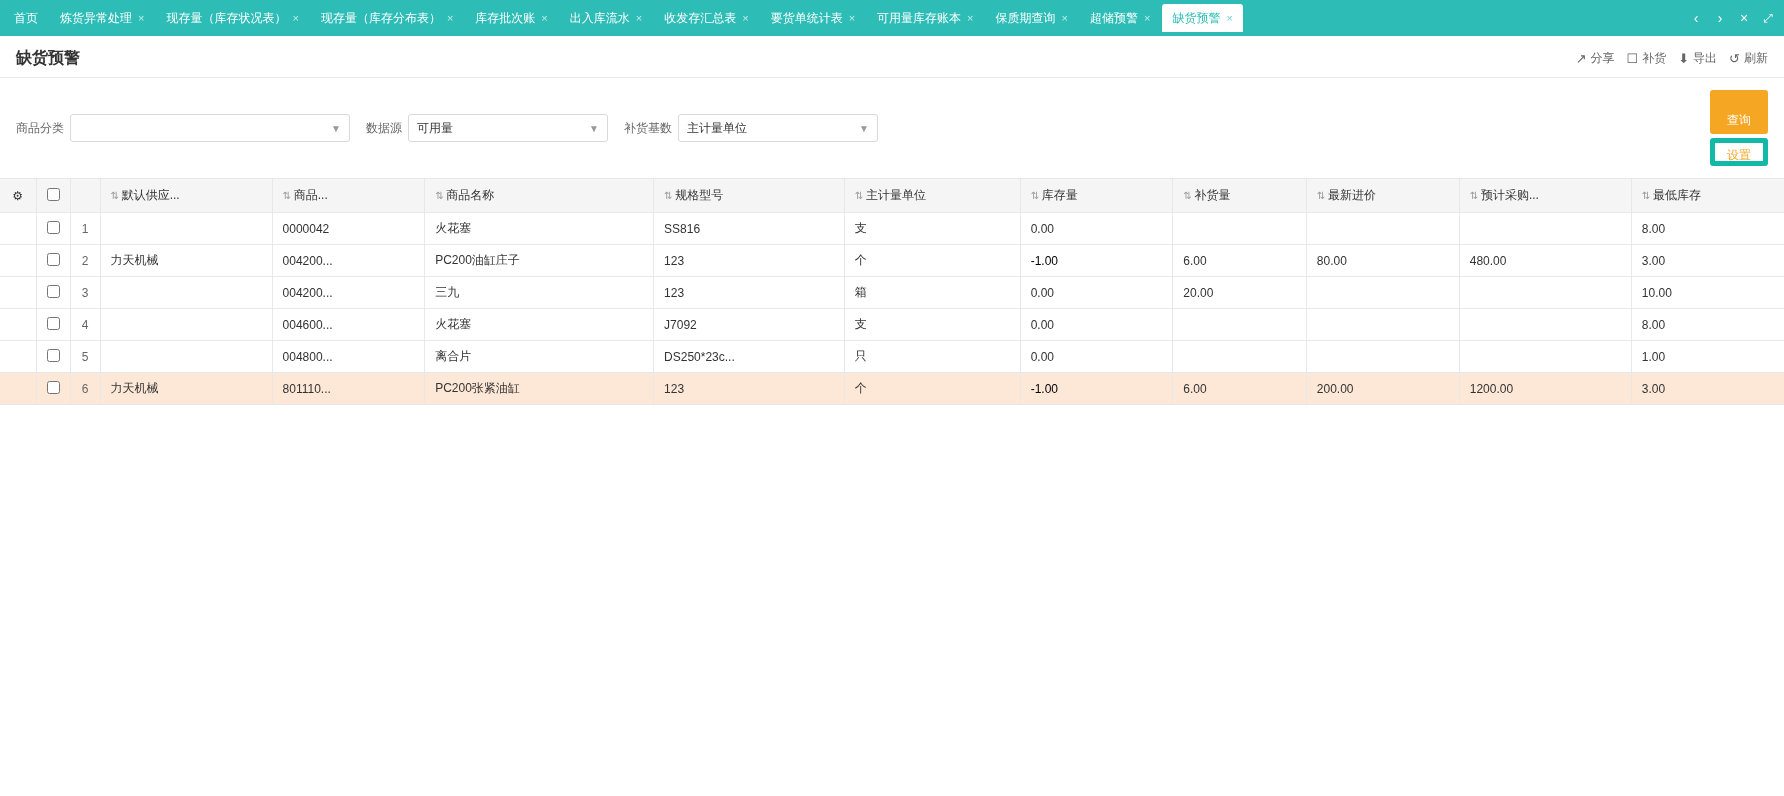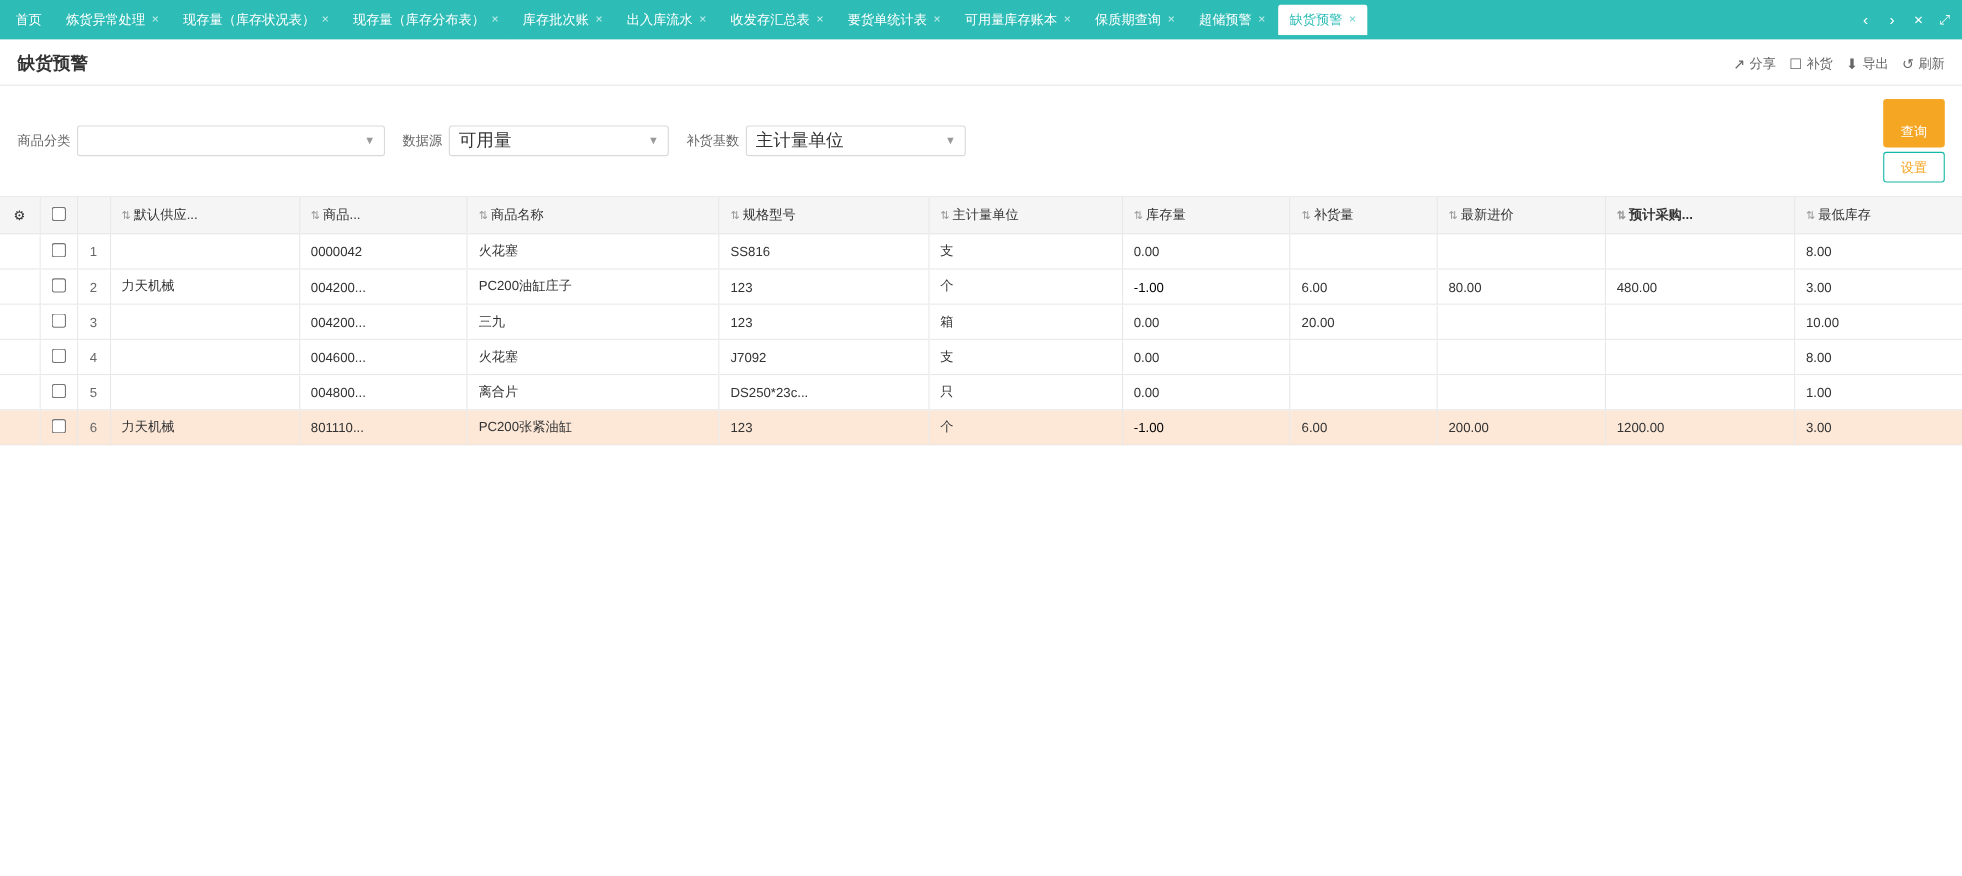--- a/index.html
+++ b/index.html
@@ -113,38 +113,38 @@
       padding: 4px 8px;
       min-width: 200px;
       height: 28px;
       background: #fff;
       cursor: pointer;
       justify-content: space-between;
       font-size: 12px;
     }
     .filter-select .arrow { color: #999; font-size: 10px; }
     .filter-value {
-      font-size: 16px;
+      font-size: 12px;
       color: #333;
     }
 
     .btn-query {
       background: #f5a623;
       color: #fff;
       border: none;
       border-radius: 3px;
       padding: 22px 16px;
       cursor: pointer;
       font-size: 12px;
       height: 28px;
     }
     .btn-settings {
       background: #fff;
       color: #f5a623;
-      border: 1px solid #14b8a6;
+      border: 5px solid #14b8a6;
       border-radius: 3px;
       padding: 4px 12px;
       cursor: pointer;
       font-size: 12px;
       height: 28px;
     }
 
     .filter-actions {
       margin-left: auto;
       display: flex;
@@ -335,21 +335,21 @@
           </th>
           <th style="width:30px;text-align:center;"></th>
           <th class="sortable" style="min-width:80px;">默认供应...</th>
           <th class="sortable" style="min-width:80px;">商品...</th>
           <th class="sortable" style="min-width:120px;">商品名称</th>
           <th class="sortable" style="min-width:100px;">规格型号</th>
           <th class="sortable" style="min-width:80px;">主计量单位</th>
           <th class="sortable" style="min-width:80px;">库存量</th>
           <th class="sortable" style="min-width:70px;">补货量</th>
           <th class="sortable" style="min-width:80px;">最新进价</th>
-          <th class="sortable" style="min-width:90px;font-weight:bold;">预计采购...</th>
+          <th class="sortable" style="min-width:90px;">预计采购...</th>
           <th class="sortable" style="min-width:80px;">最低库存</th>
         </tr>
       </thead>
       <tbody id="table-body">
       <tr>
       <td class="td-checkbox"></td>
       <td class="td-checkbox">
         <input type="checkbox" style="">
       </td>
       <td class="row-num">1</td>

